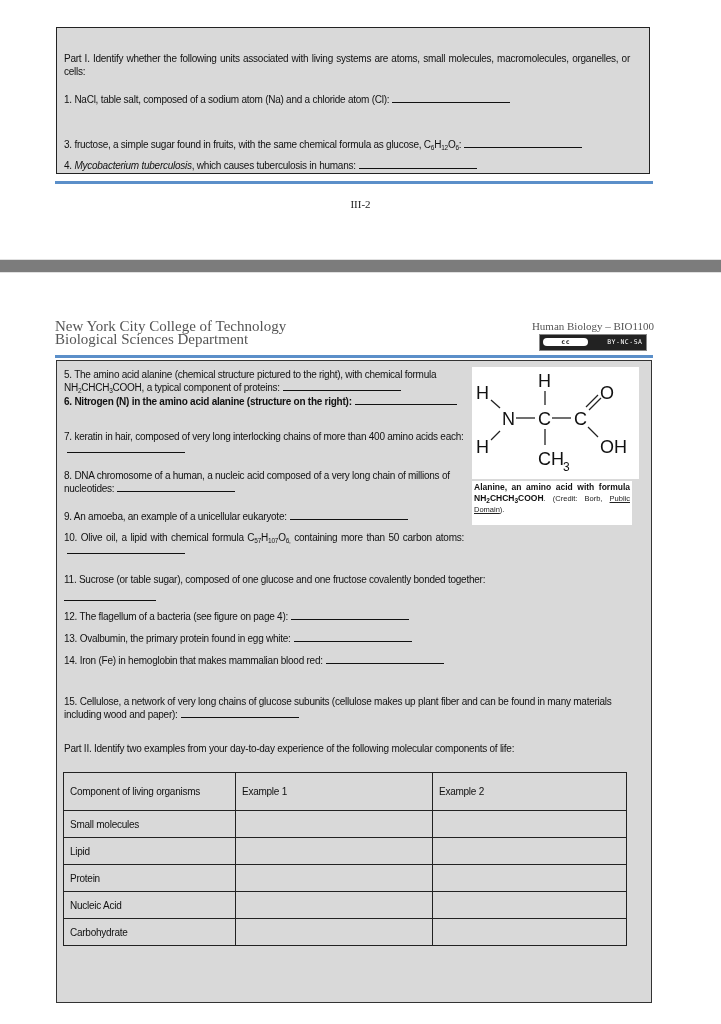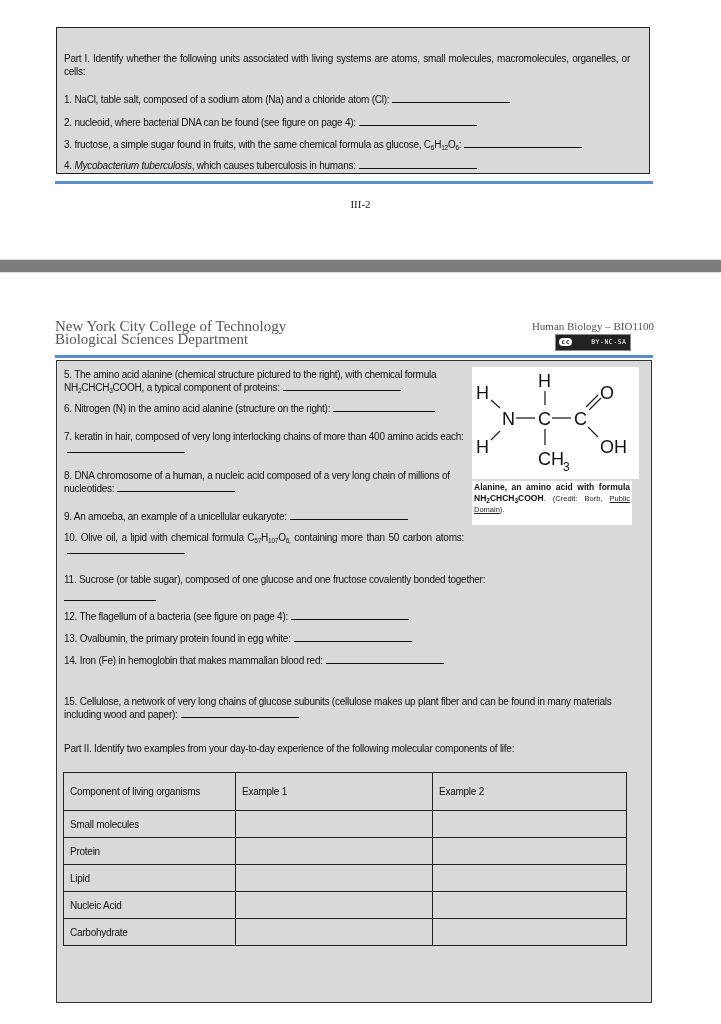--- a/index.html
+++ b/index.html
@@ -22,21 +22,21 @@
 
   .grayband { position:absolute; left:0; top:259px; width:721px; height:12px; background:#7c7c7c;
               border-top:1px solid #e0e0e0; border-bottom:1px solid #e0e0e0; }
 
   .hdr-left { position:absolute; left:55px; top:320px; font-family:"Liberation Serif", serif; font-size:15px;
               line-height:13px; color:#555; }
   .hdr-right { position:absolute; right:67px; top:320px; font-family:"Liberation Serif", serif; font-size:11px;
                line-height:13px; color:#555; text-align:center; }
   .cc { display:inline-block; margin-top:1px; background:#222; color:#fff; font-size:6.5px; font-family:"DejaVu Sans Mono", monospace;
         padding:1px 3px; border:1px solid #888; letter-spacing:0.5px; }
-  .cc .c { background:#fff; color:#111; border-radius:5px; padding:0 2px; margin-right:19px; font-weight:bold; }
+  .cc .c { background:#fff; color:#111; border-radius:5px; padding:0 18px; margin-right:19px; font-weight:bold; }
 
   .blue2 { position:absolute; left:55px; top:355px; width:598px; height:3px; background:#5b8fc9; }
 
   .box2 { position:absolute; left:56px; top:360px; width:596px; height:643px; border:1.5px solid #333;
           background:#d9d9d9; box-sizing:border-box; }
   .fig { position:absolute; left:415px; top:6px; width:167px; height:158px; }
   .fig .mol { position:absolute; left:0; top:0; width:167px; height:112px; background:#fff; }
   .fig .cap { position:absolute; left:0; top:114px; width:160px; height:44px; background:#fff;
               font-family:"Liberation Sans", sans-serif; font-size:8.5px; line-height:11px; padding:1px 2px; box-sizing:border-box; text-align:justify; }
   .fig .cap b { font-weight:bold; }
@@ -52,23 +52,20 @@
   .c1 { width:159px; } .c2 { width:184px; }
 </style>
 </head>
 <body>
 
 <div class="box1">
   <div class="q wrap" style="top:24px; line-height:13px;">Part I.  Identify whether the following units associated with living systems are atoms, small molecules, macromolecules, organelles, or cells:</div>
   <div class="q" style="top:65px;">
     <span>1.</span> <span>NaCl, table salt, composed of a sodium atom (Na) and a chloride atom (Cl):</span><span class="blank" style="width:118px"></span>
   </div>
-  <div class="q" style="top:88px;">
-    <span>2.</span> <span>nucleoid, where bacterial DNA can be found (see figure on page 4):</span><span class="blank" style="width:118px"></span>
-  </div>
   <div class="q" style="top:110px;">
     <span>3.</span> <span>fructose, a simple sugar found in fruits, with the same chemical formula as glucose, C</span><sub>6</sub><span>H</span><sub>12</sub><span>O</span><sub>6</sub><span>:</span><span class="blank" style="width:118px"></span>
   </div>
   <div class="q" style="top:131px;">
     <span>4.</span> <i>Mycobacterium tuberculosis</i><span>, which causes tuberculosis in humans:</span><span class="blank" style="width:118px"></span>
   </div>
 </div>
 <div class="blue1"></div>
 <div class="pagenum">III-2</div>
 
@@ -83,21 +80,21 @@
   <div class="cc"><span class="c">cc</span><span>BY-NC-SA</span></div>
 </div>
 <div class="blue2"></div>
 
 <div class="box2">
 
   <div class="q" style="top:8px; width:400px; white-space:normal; line-height:12px;">
     <span>5.</span> <span>The amino acid alanine (chemical structure pictured to the right), with chemical formula NH</span><sub>2</sub><span>CHCH</span><sub>3</sub><span>COOH, a typical component of proteins:</span><span class="blank" style="width:118px"></span>
   </div>
 
-  <div class="q" style="top:41px;">
+  <div class="q" style="top:34px;font-weight:bold;">
     <span>6.</span> <span>Nitrogen (N) in the amino acid alanine (structure on the right):</span><span class="blank" style="width:102px"></span>
   </div>
 
   <div class="q" style="top:70px; width:400px; white-space:normal; line-height:12px;">
     <span>7.</span> <span>keratin in hair, composed of very long interlocking chains of more than 400 amino acids each:</span><span class="blank" style="width:118px"></span>
   </div>
 
   <div class="q" style="top:109px; width:400px; white-space:normal; line-height:12px;">
     <span>8.</span> <span>DNA chromosome of a human, a nucleic acid composed of a very long chain of millions of nucleotides:</span><span class="blank" style="width:118px"></span>
   </div>
@@ -171,26 +168,26 @@
       <th class="c1">Component of living organisms</th>
       <th class="c2">Example 1</th>
       <th>Example 2</th>
     </tr>
     <tr>
       <td>Small molecules</td>
       <td></td>
       <td></td>
     </tr>
     <tr>
+      <td>Lipid</td>
+      <td></td>
+      <td></td>
+    </tr>
+    <tr>
       <td>Protein</td>
-      <td></td>
-      <td></td>
-    </tr>
-    <tr>
-      <td>Lipid</td>
       <td></td>
       <td></td>
     </tr>
     <tr>
       <td>Nucleic Acid</td>
       <td></td>
       <td></td>
     </tr>
     <tr>
       <td>Carbohydrate</td>

